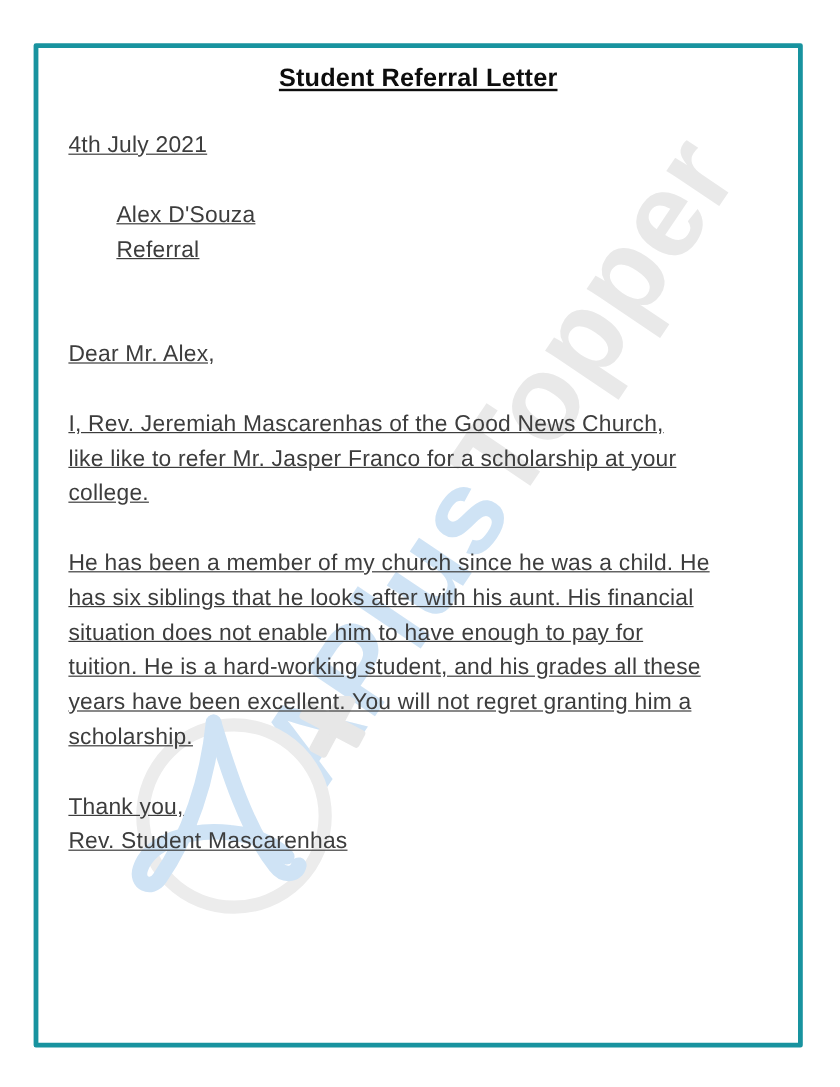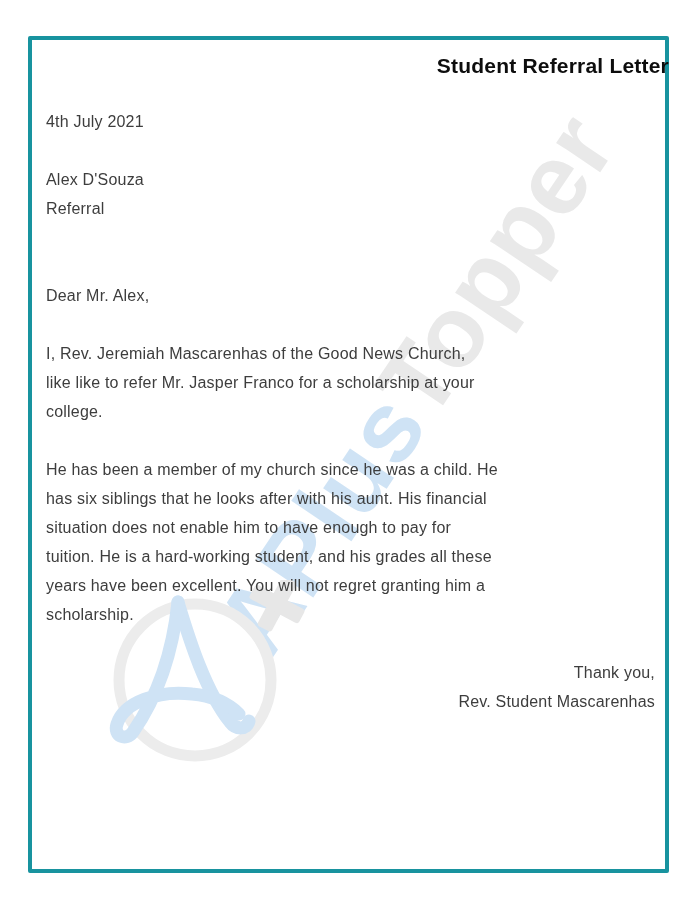--- a/index.html
+++ b/index.html
@@ -39,43 +39,45 @@
     border-radius:2px;
     z-index:1;
     pointer-events:none;
   }
   
   .title{
     position:absolute;
     left:28px;right:31px;
     top:54px;
     margin:0;
-    text-align:right;
+    text-align:center;
     font-size:21px;
     font-weight:700;
     color:#0d0d0d;
     letter-spacing:.2px;
     z-index:2;
+    text-decoration:underline;
   }
   .block{
     position:absolute;
-    left:46px;right:45px;
-    font-size:16px;
+    left:57px;right:45px;
+    font-size:19px;
     line-height:29px;
     color:#3d3d3d;
     letter-spacing:.2px;
     z-index:2;
+    text-decoration:underline;
   }
   .para{white-space:pre-line;}
   .date{top:107px;}
-  .recipient{top:165px;}
+  .recipient{top:165px;margin-left:40px;}
   .salutation{top:281px;}
   .p1{top:339px;}
   .p2{top:455px;}
-  .closing{top:658px;text-align:right;}
+  .closing{top:658px;}
 </style>
 </head>
 <body>
 
 <div class="page">
 
   <div class="wm-text"><span class="wm-blue">APlus</span><span class="wm-gray">Topper</span></div>
 
   <svg class="wm-logo" viewBox="0 0 210 210" xmlns="http://www.w3.org/2000/svg">
     <circle cx="95" cy="100" r="76" fill="none" stroke="#ececec" stroke-width="11"></circle>

